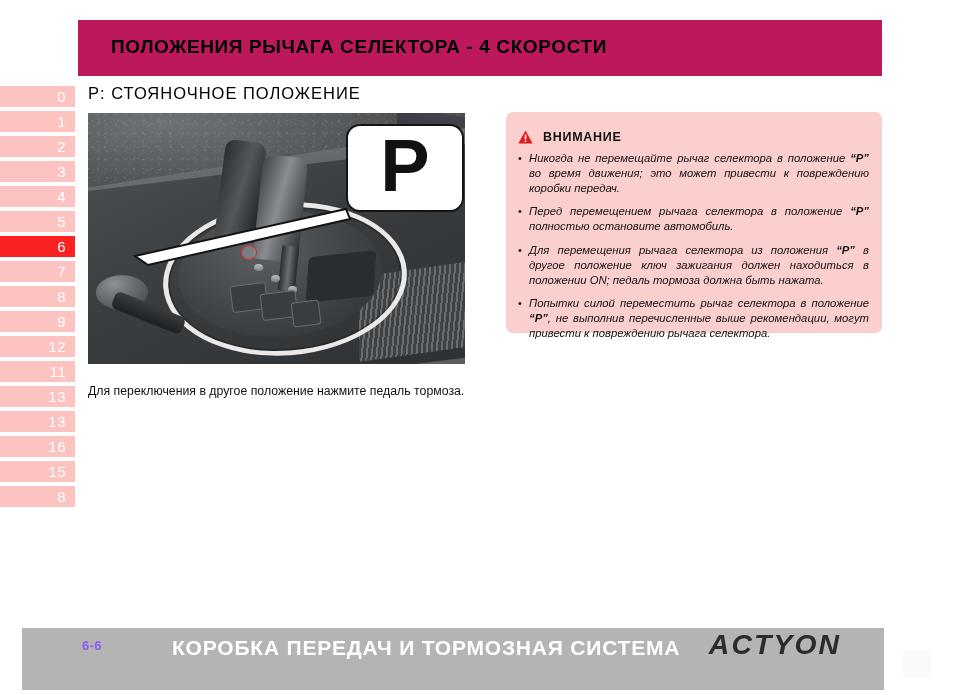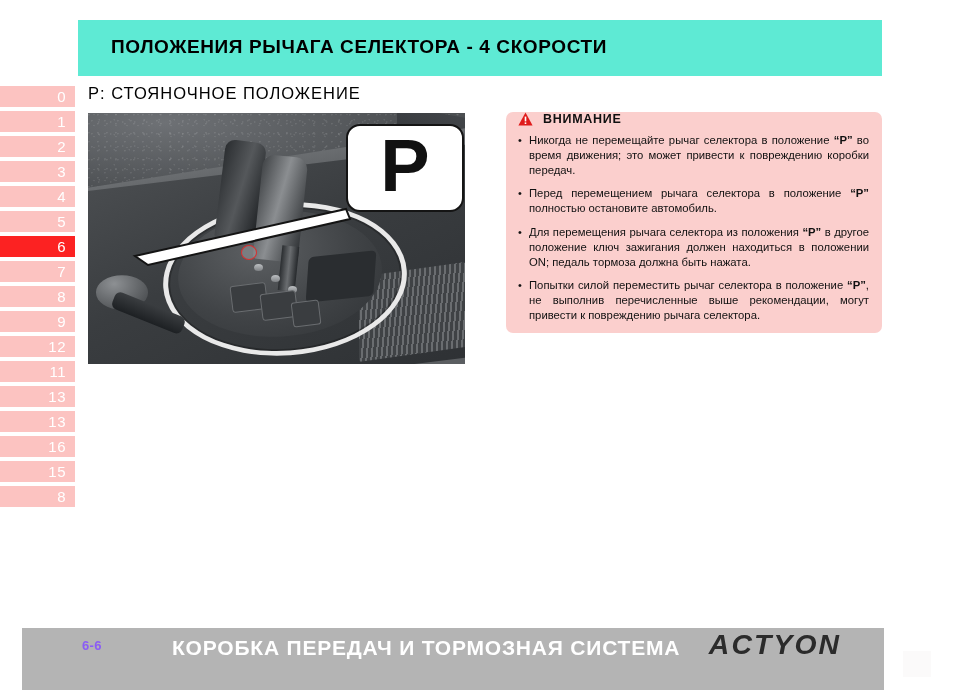--- a/index.html
+++ b/index.html
@@ -42,21 +42,21 @@
     color: #ffffff;
   }
 
   
   #header-bar {
     position: absolute;
     left: 78px;
     top: 20px;
     width: 804px;
     height: 56px;
-    background: #5eead4;
+    background: #be185d;
   }
   #header-title {
     position: absolute;
     left: 33px;
     top: 16px;
     font-size: 19px;
     font-weight: bold;
     letter-spacing: 0.6px;
     white-space: nowrap;
     color: #000;
@@ -242,21 +242,21 @@
   
   #warning-box {
     position: absolute;
     left: 506px;
     top: 112px;
     width: 376px;
     height: 221px;
     background: #fbcfcd;
     border-radius: 7px;
     box-sizing: border-box;
-    padding: 0 13px 8px 12px;
+    padding: 18px 13px 8px 12px;
   }
   #warning-head {
     display: flex;
     align-items: center;
     gap: 10px;
     margin-bottom: 7px;
   }
   #warning-title {
     font-size: 12.5px;
     font-weight: bold;
@@ -272,20 +272,21 @@
   }
   .warn-bullet {
     flex: 0 0 11px;
     font-size: 11px;
     line-height: 14.8px;
     color: #111;
   }
   .warn-text {
     flex: 1 1 auto;
     text-align: justify;
+    font-style: italic;
   }
   .warn-text b { font-weight: bold; }
 
   
   #footer-bar {
     position: absolute;
     left: 22px;
     top: 628px;
     width: 862px;
     height: 62px;
@@ -387,20 +388,21 @@
 
 <svg id="callout-leader" viewBox="0 0 377 251">
   <polygon points="47,143 258,96 262,106 60,152" fill="#ffffff" stroke="#141414" stroke-width="2"></polygon>
 </svg>
 
 <div id="callout-box">
   <span id="callout-letter">P</span>
 </div>
 
 <div id="body-text">
+  <p class="justify-last">Для переключения в другое положение нажмите педаль тормоза.</p>
 </div>
 
 <div id="warning-box">
   <div id="warning-head">
     <svg width="15" height="14" viewBox="0 0 15 14">
       <polygon points="7.5,0.6 14.6,13.4 0.4,13.4" fill="#e01b1b"></polygon>
       <rect x="6.7" y="4.6" width="1.6" height="4.8" fill="#ffffff"></rect>
       <rect x="6.7" y="10.4" width="1.6" height="1.6" fill="#ffffff"></rect>
     </svg>
     <span id="warning-title">ВНИМАНИЕ</span>

